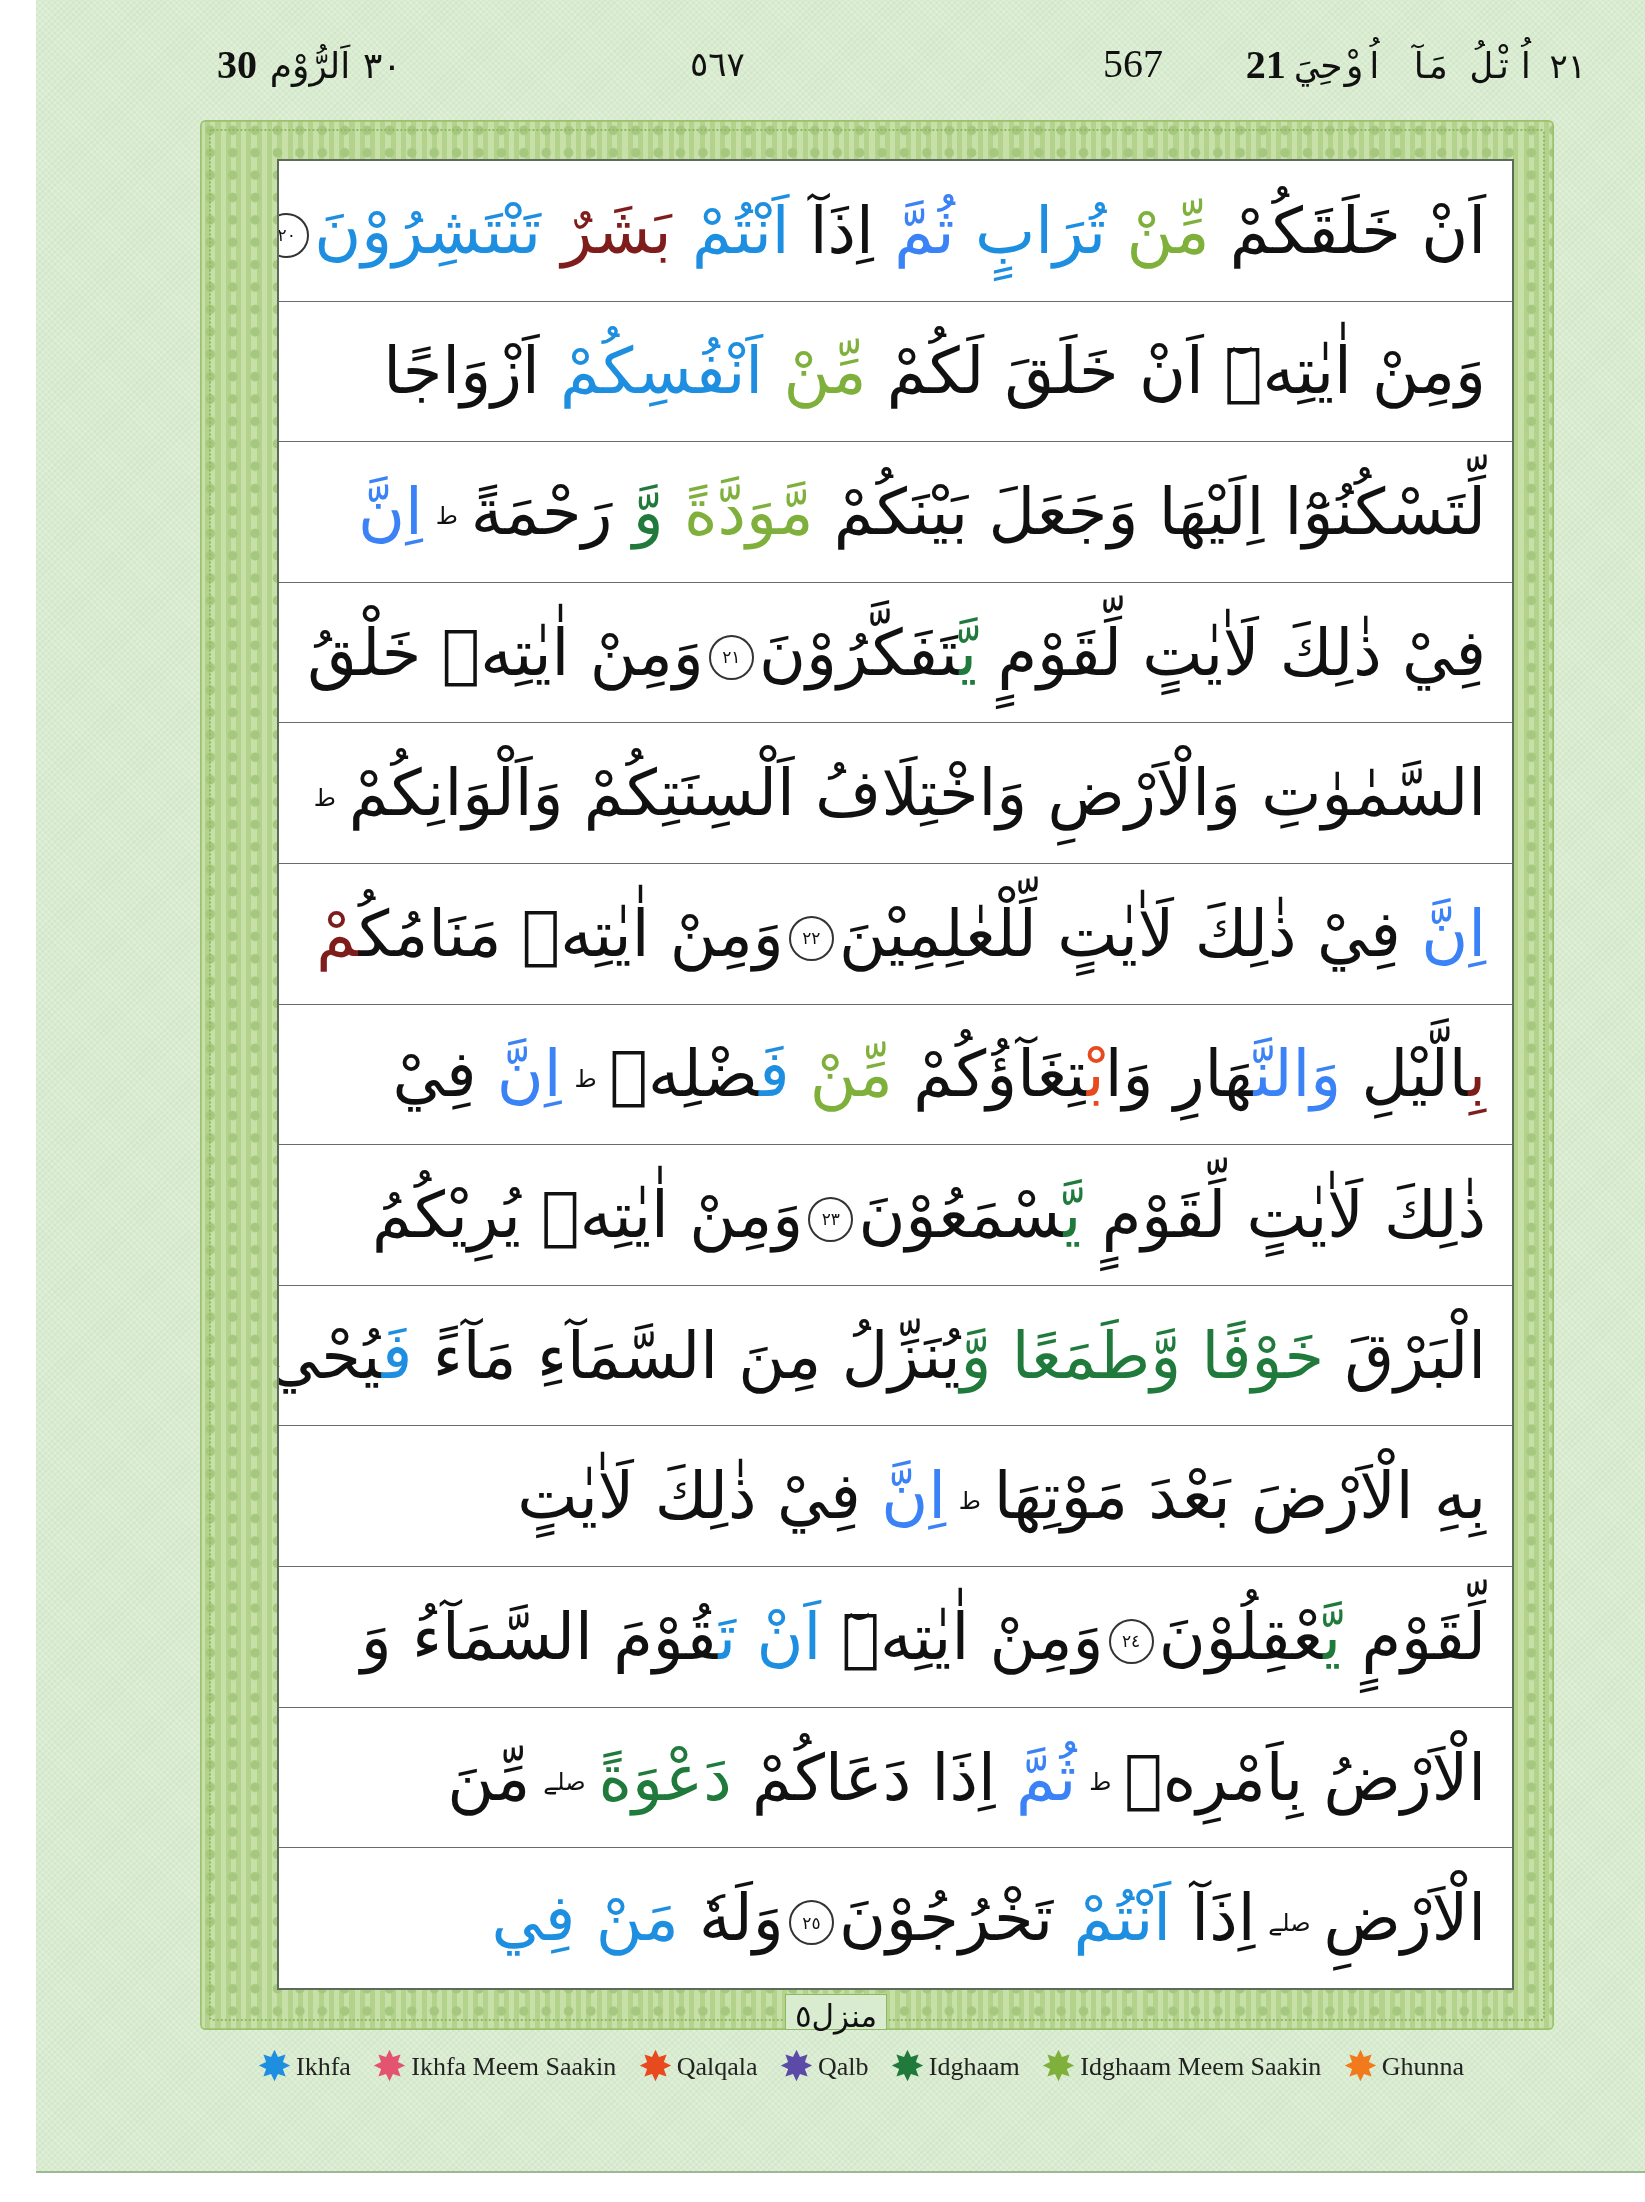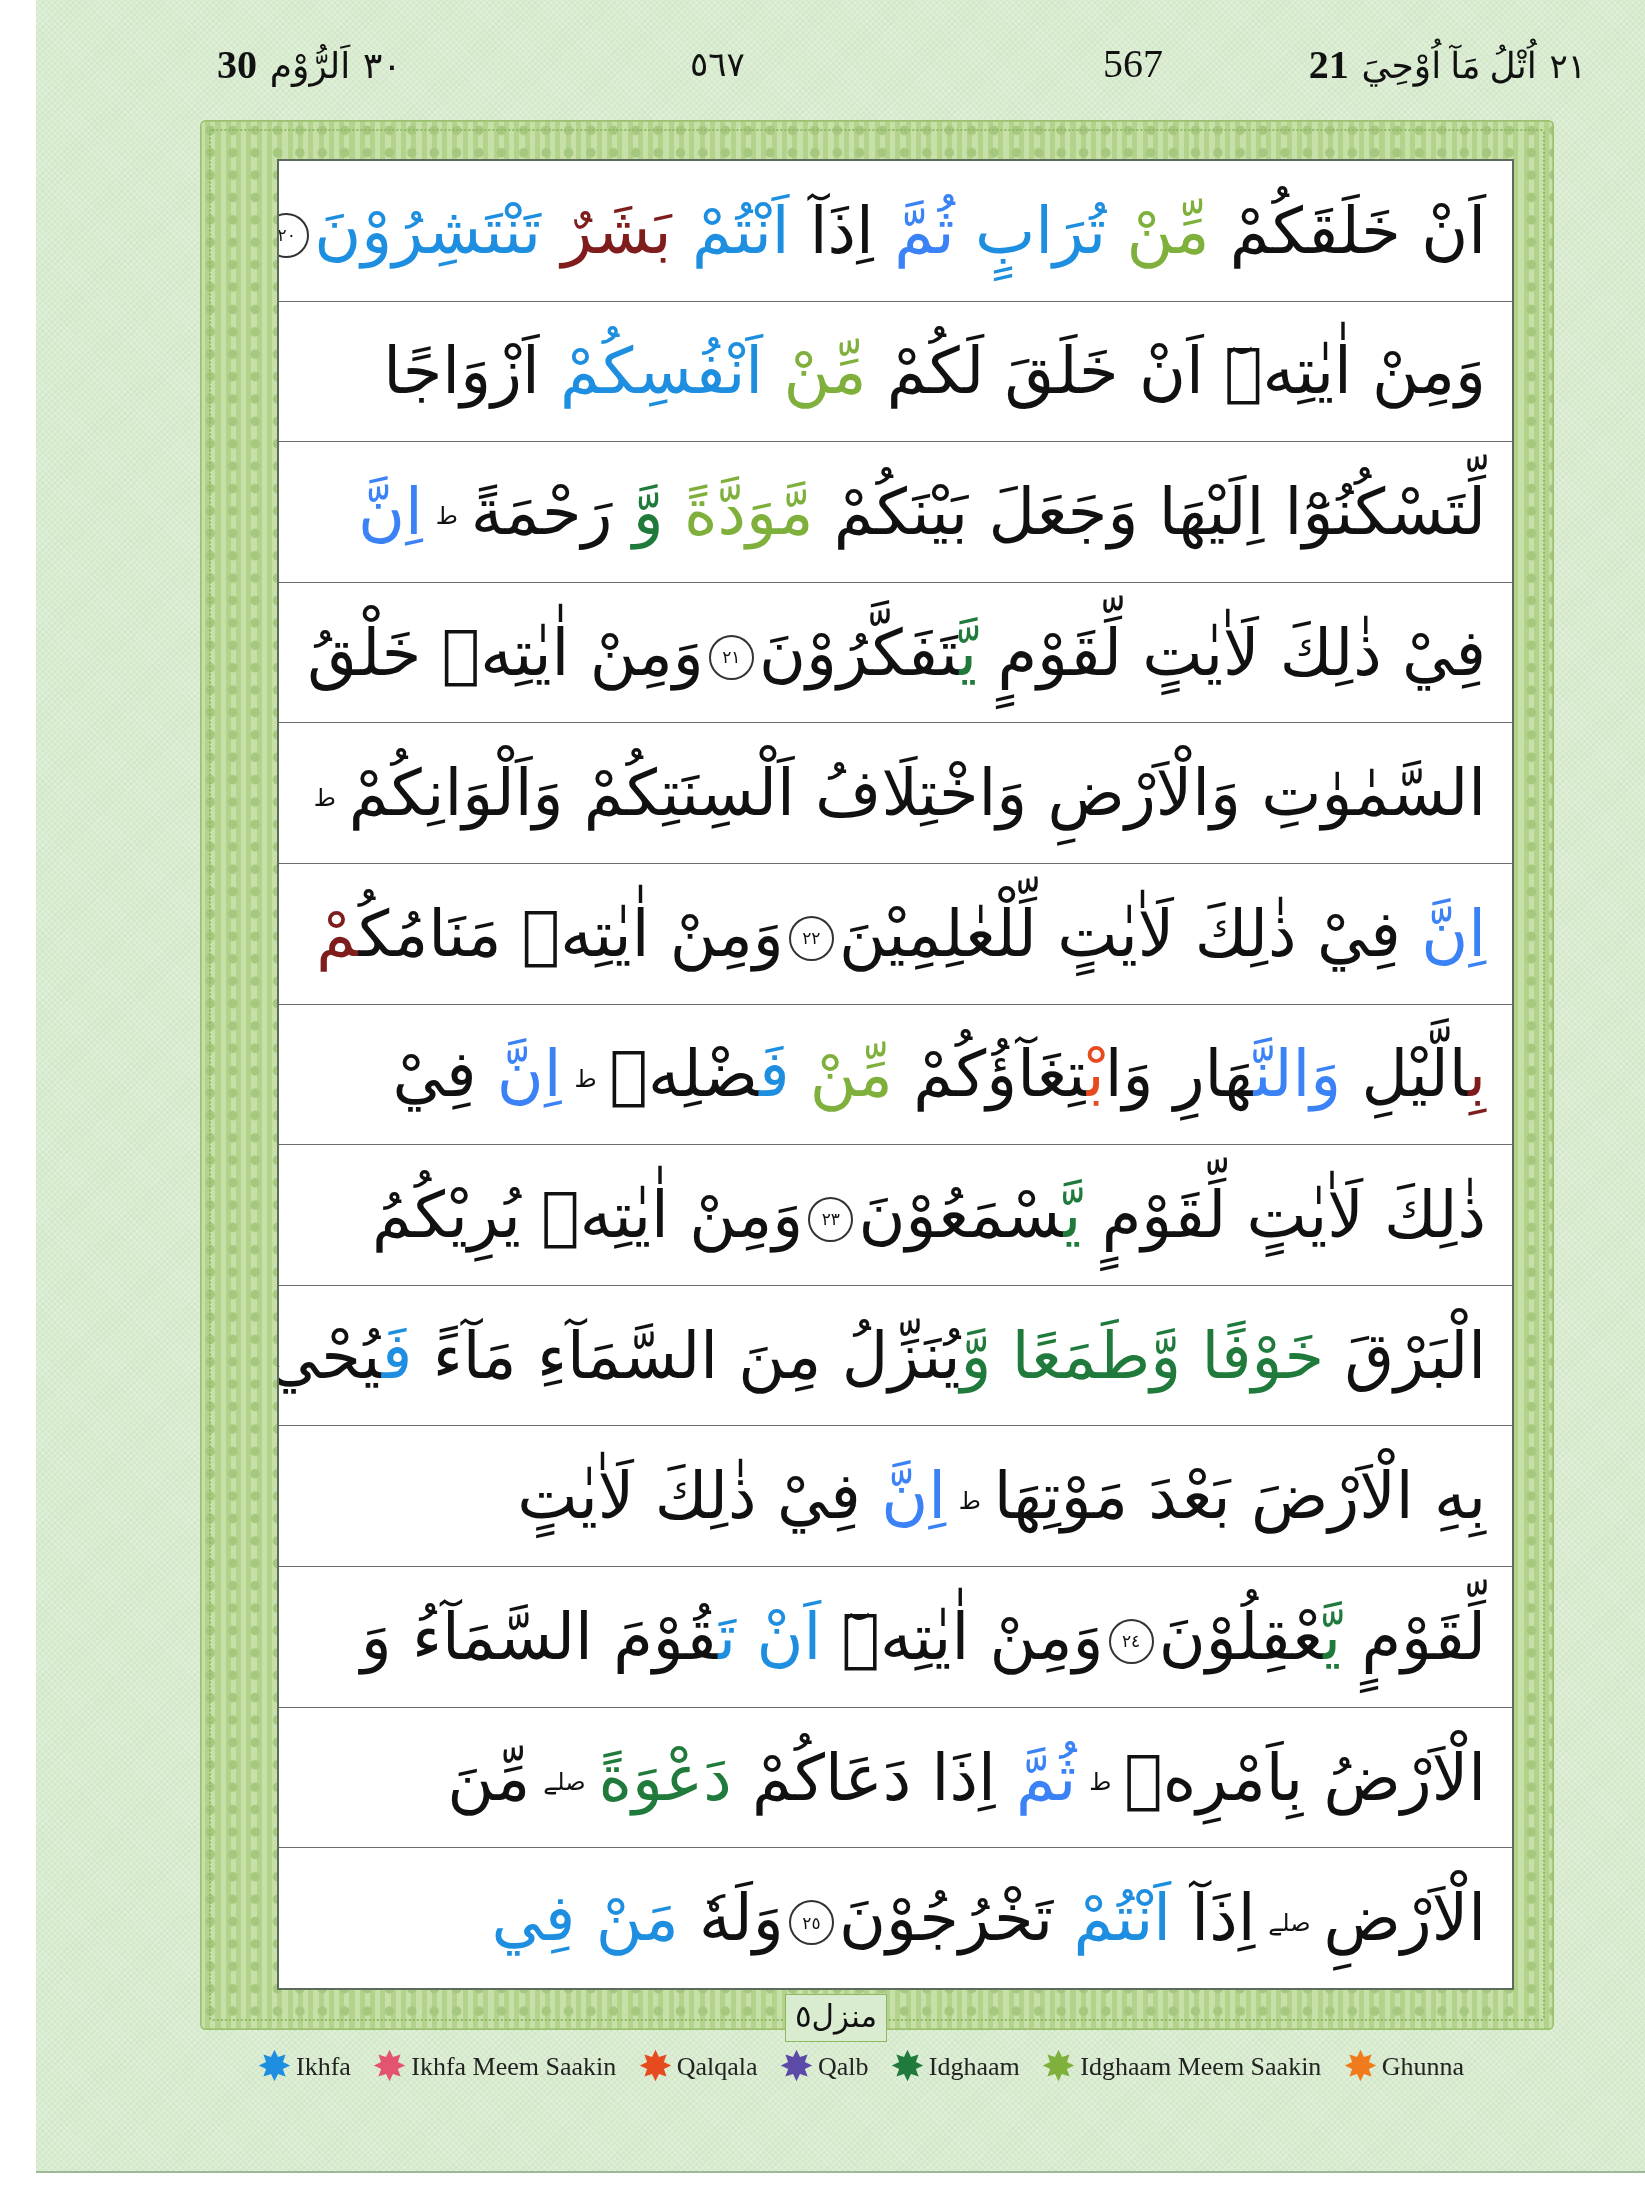--- a/index.html
+++ b/index.html
@@ -17,21 +17,21 @@
     border-bottom: 2.6px solid #9db895;
   }
   
   .hdr { position: absolute; top: 34px; height: 60px; font-size: 40px; color: #111; line-height: 60px; white-space: nowrap; }
   .hdr .bold { font-weight: bold; font-family: "Liberation Serif", serif; }
   .hdr-left { left: 181px; }
   .hdr-left .ar { font-family: "DejaVu Sans", sans-serif; font-size: 36px; margin-top: 45px; }
   .hdr-center-ar { left: 654px; font-family: "DejaVu Sans", sans-serif; font-size: 34px; }
   .hdr-center-num { left: 1067px; font-family: "Liberation Serif", serif; }
   .hdr-right { right: 34px; }
-  .hdr-right .ar { font-family: Liberation Serif, serif; font-size: 36px; }
+  .hdr-right .ar { font-family: Liberation Mono, monospace; font-size: 36px; }
   .hdr-right .ar-num { font-family: "DejaVu Sans", sans-serif; font-size: 34px; margin-right: 26px; }
 
   
   .frame {
     position: absolute; left: 200px; top: 120px; width: 1354px; height: 1910px;
     background:
       radial-gradient(circle at 10.3px 10.3px, #a6c77e 0 4.3px, transparent 5.2px) 0 0/22.4px 22.4px,
       repeating-linear-gradient(90deg, #c7e0a8 0 5.2px, #b3d28c 5.2px 10.3px);
     border-radius: 5.2px;
     box-shadow: inset 0 0 0 1.7px #9cc070;
@@ -62,21 +62,21 @@
   .c-ghunna { color: #3b82f6; }
   .ayah-mark {
     display: inline-flex; align-items: center; justify-content: center;
     width: 41px; height: 41px; border: 2.6px solid #333; border-radius: 50%;
     font-size: 17px; vertical-align: middle; margin: 0 5.2px;
   }
   .waqf { font-size: 24px; vertical-align: middle; margin: 0 5.2px; }
 
   
   .manzil {
-    position: absolute; left: 785px; top: 1994px; width: 102px; height: 48px;
+    position: absolute; left: 785px; top: 1994px; width: 102px; height: 36px;
     background: #d9ecd0; border: 1.7px solid #8fb865; box-sizing: border-box;
     font-family: "DejaVu Sans", sans-serif; font-size: 31px; text-align: center; line-height: 43px; color: #111;
   }
   
   .legend {
     position: absolute; left: 258px; top: 2046px; height: 38px;
     display: flex; align-items: center; gap: 22.4px;
     font-family: "Liberation Serif", serif; font-size: 26px; color: #222;
   }
   .legend-item { display: flex; align-items: flex-end; gap: 5px; }

